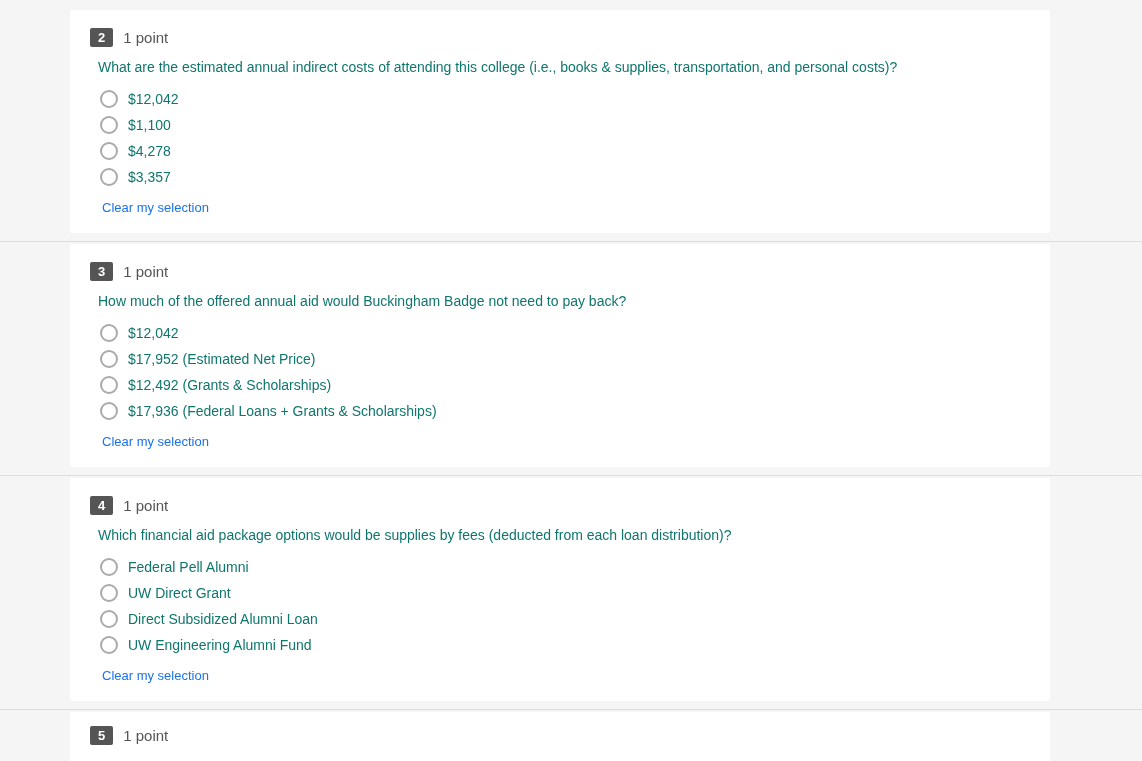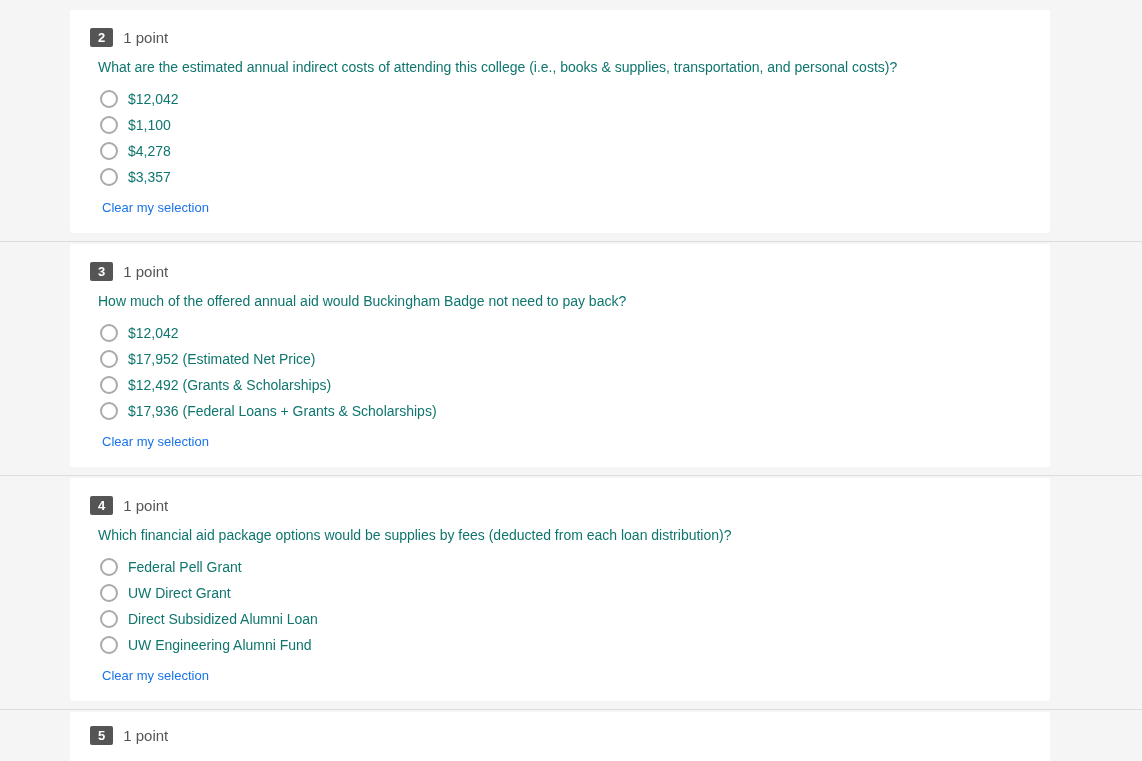--- a/index.html
+++ b/index.html
@@ -167,21 +167,21 @@
   <hr class="divider">
 
   <div class="question-block">
     <div class="question-header">
       <span class="question-number">4</span>
       <span class="question-points">1 point</span>
     </div>
     <div class="question-text">Which financial aid package options would be supplies by fees (deducted from each loan distribution)?</div>
     <div class="option-row">
       <span class="radio-circle"></span>
-      <span class="option-label">Federal Pell Grant</span>
+      <span class="option-label">Federal Pell Alumni</span>
     </div>
     <div class="option-row">
       <span class="radio-circle"></span>
       <span class="option-label">UW Direct Grant</span>
     </div>
     <div class="option-row">
       <span class="radio-circle"></span>
       <span class="option-label">Direct Subsidized Alumni Loan</span>
     </div>
     <div class="option-row">

